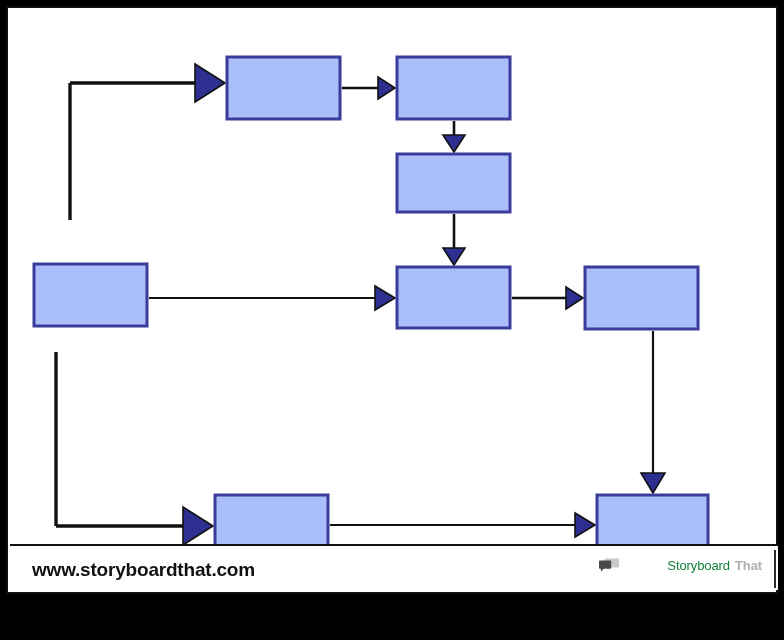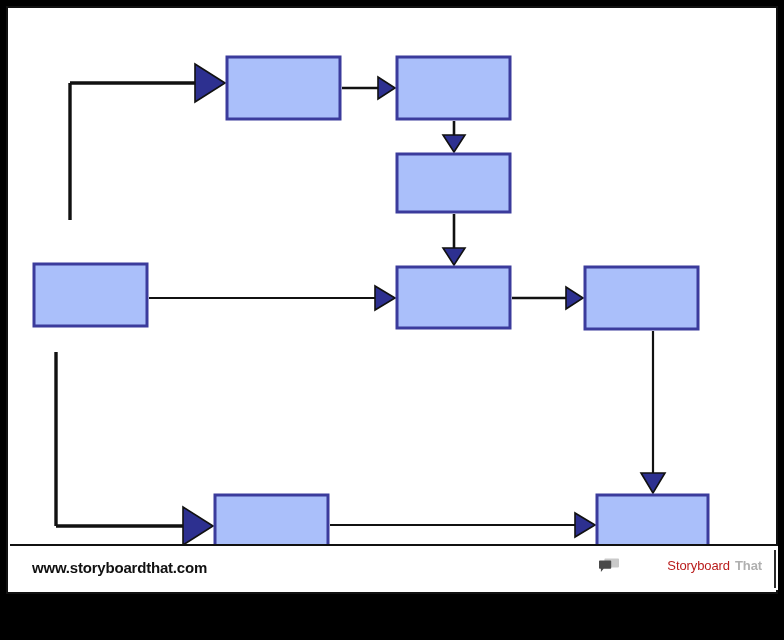--- a/index.html
+++ b/index.html
@@ -53,39 +53,39 @@
     width: 768px;
     height: 46px;
     background: #ffffff;
     border-top: 2px solid #111111;
     box-sizing: border-box;
   }
   #footer-url {
     position: absolute;
     left: 22px;
     top: 13px;
-    font-size: 15px;
+    font-size: 19px;
     font-weight: bold;
     color: #111111;
     letter-spacing: -0.2px;
     white-space: nowrap;
   }
   #footer-logo {
     position: absolute;
     right: 16px;
     top: 12px;
     display: flex;
     align-items: center;
     gap: 5px;
     white-space: nowrap;
   }
   #logo-bubbles { display: block; }
   .logo-word-main {
     font-size: 13px;
-    color: #b91c1c;
+    color: #15803d;
     letter-spacing: -0.1px;
     margin-left: 43px;
   }
   .logo-word-sub {
     font-size: 13px;
     color: #b0b0b0;
     letter-spacing: -0.1px;
     font-weight: bold;
   }
   

